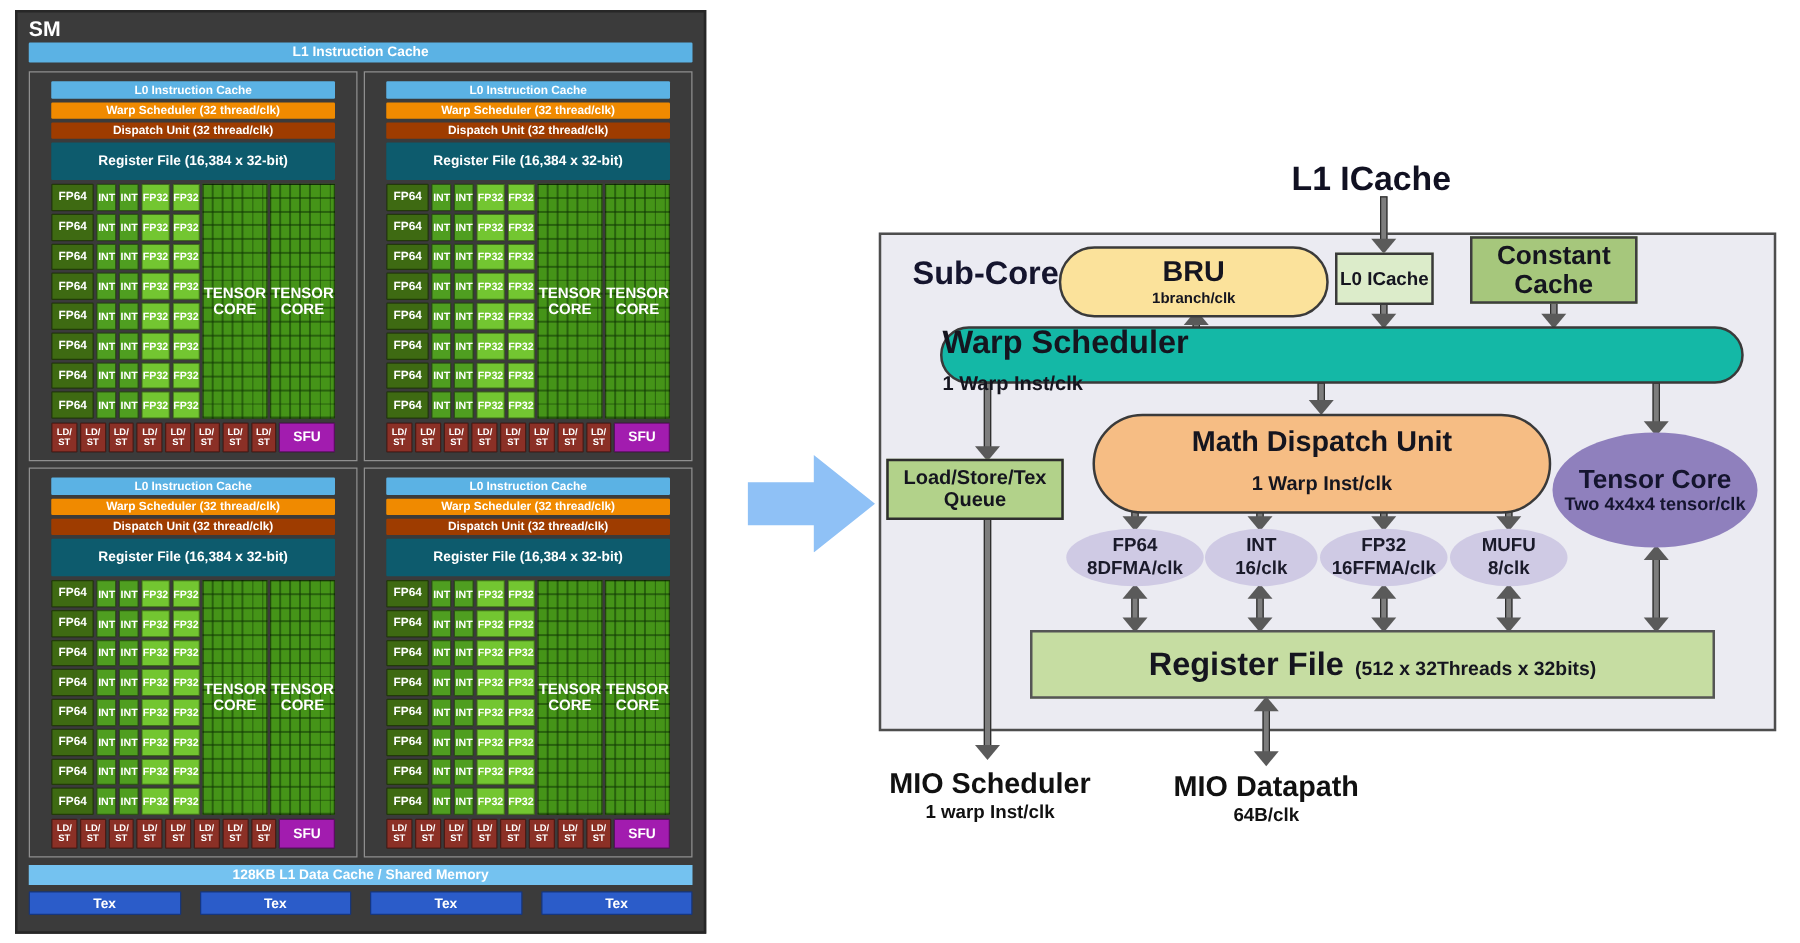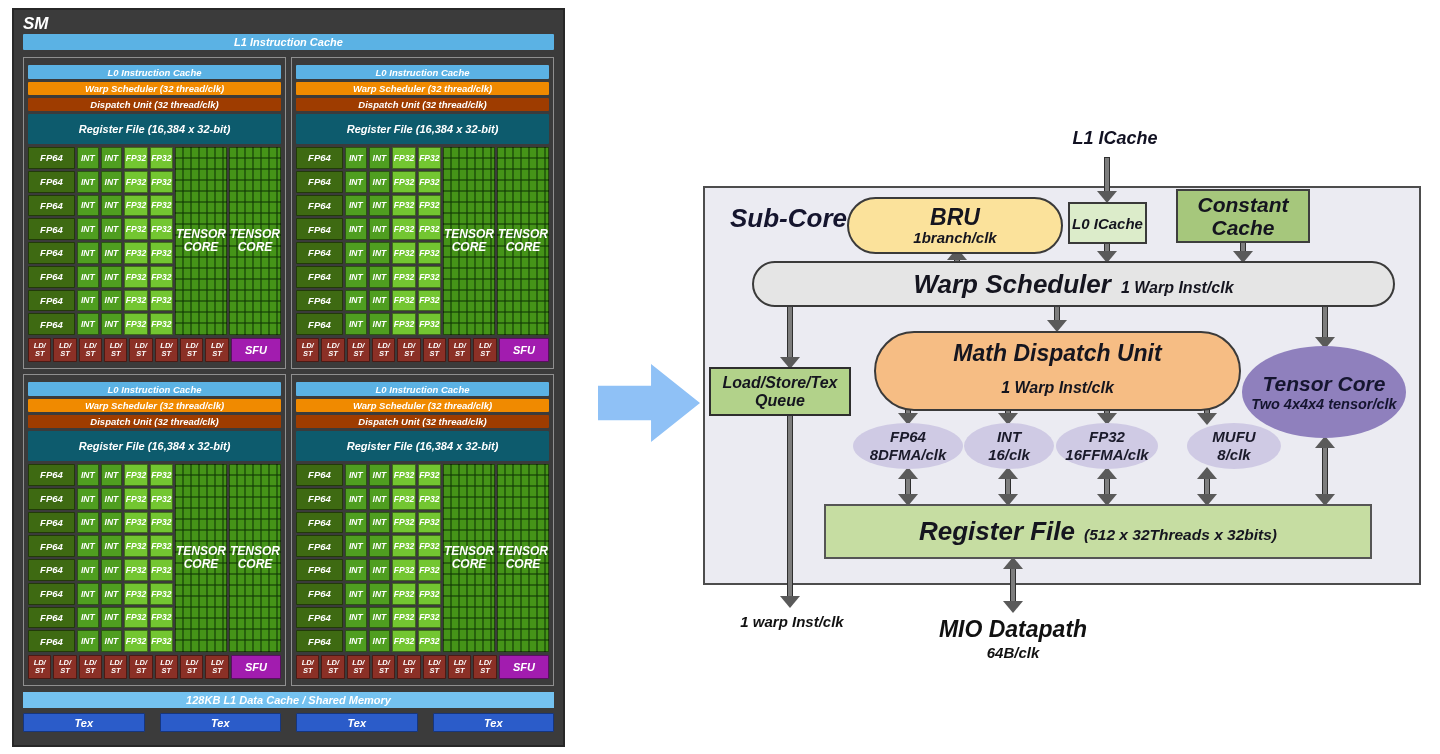--- a/index.html
+++ b/index.html
@@ -1,29 +1,29 @@
 <!DOCTYPE html>
 <html><head>
 <meta charset="utf-8">
 <style>
   * { margin:0; padding:0; box-sizing:border-box; }
   html,body { width:1440px; height:754px; background:#ffffff; overflow:hidden;
               font-family:"Liberation Sans", sans-serif; }
-  .page { position:relative; width:1440px; height:696px; background:#fff;font-style:italic; }
+  .page { position:relative; width:1440px; height:696px; background:#fff; }
 
   
   .sm { position:absolute; left:12px; top:8px; width:553px; height:739px;
         background:#3b3b3b; border:2px solid #272727; padding:0 9px; }
   .sm-title { height:24px; line-height:27px; color:#fff; font-size:17px; font-weight:bold; }
   .hbar { width:100%; color:#fff; font-weight:bold; display:flex; align-items:center;
           justify-content:center; text-align:center; }
   .bar-l1 { height:16px; background:#5bb2e4; font-size:11px; border-radius:1px; }
   .quads { margin-top:7px; display:grid; grid-template-columns:1fr 1fr; gap:5px; }
   .quad { height:312px; background:#3b3b3b; border:1px solid #8f8f8f;
-          padding:7px 4px 6px; display:flex; flex-direction:column; gap:3px; }
+          padding:7px 17px 6px; display:flex; flex-direction:column; gap:3px; }
   .qbar { width:100%; color:#fff; font-weight:bold; display:flex; align-items:center;
           justify-content:center; flex:0 0 auto; border-radius:1px; }
   .bar-l0 { height:14px; background:#5bb2e4; font-size:9.5px; }
   .bar-warp { height:13px; background:#f08a00; font-size:9.5px; }
   .bar-dispatch { height:13px; background:#9e3c00; font-size:9.5px; }
   .bar-regfile { height:30px; background:#0d5b6d; font-size:11px; }
   .core-grid { flex:1 1 auto; display:grid; gap:2px;
                grid-template-columns:2.05fr 0.95fr 0.95fr 1.02fr 1.02fr 2.2fr 2.2fr;
                grid-template-rows:repeat(8, 1fr); }
   .cell { display:flex; align-items:center; justify-content:center; color:#fff;
@@ -54,36 +54,36 @@
   .big-arrow { position:absolute; left:598px; top:364px; width:102px; height:78px;
                background:#8fc1f6;
                clip-path:polygon(0 28%, 52% 28%, 52% 0, 100% 50%, 52% 100%, 52% 72%, 0 72%); }
 
   
   .rdiag { position:absolute; left:690px; top:0; width:750px; height:754px; }
   .rdiag .abs { position:absolute; }
   .subcore-box { left:13px; top:186px; width:718px; height:399px; background:#ebebf2;
                  border:2px solid #4d4d4d; }
   .lbl { font-weight:bold; color:#111122; }
-  .l1icache-lbl { left:340px; top:128px; width:170px; text-align:center; font-size:18px; z-index:2; }
+  .l1icache-lbl { left:322px; top:128px; width:170px; text-align:center; font-size:27px; z-index:2; }
   .subcore-lbl { left:40px; top:203px; font-size:26px; color:#15152e; z-index:2; }
 
   .rbox { position:absolute; display:flex; flex-direction:column; align-items:center;
           justify-content:center; text-align:center; z-index:2; color:#15151f; font-weight:bold; }
   .stadium { border-radius:999px; }
   .bru { left:157px; top:197px; width:216px; height:57px; background:#fbe29b;
          border:2px solid #3a3a3a; }
   .bru .t1 { font-size:23px; line-height:25px; }
-  .bru .t2 { font-size:15px; line-height:16px; }
+  .bru .t2 { font-size:12px; line-height:16px; }
   .l0icache { left:378px; top:202px; width:79px; height:42px; background:#dcecca;
               border:2px solid #3a3a3a; font-size:15px; }
   .constcache { left:486px; top:189px; width:134px; height:54px; background:#a6c77c;
                 border:2px solid #3e3e3e; font-size:21px; line-height:23px; white-space:pre-line; }
-  .warpsched { left:62px; top:261px; width:643px; height:46px; background:#e5e5e5;
-               border:2px solid #3a3a3a; flex-direction:row; align-items:baseline; gap:10px;
+  .warpsched { left:62px; top:261px; width:643px; height:46px; background:#14b8a6;
+               border:2px solid #3a3a3a; flex-direction:column; align-items:baseline; gap:10px;
                padding-top:6px; }
   .warpsched .t1 { font-size:26px; }
   .warpsched .t2 { font-size:16px; }
   .mathdispatch { left:184px; top:331px; width:367px; height:80px; background:#f6bd84;
                   border:2px solid #3a3a3a; justify-content:space-between;
                   padding:7px 0 12px; }
   .mathdispatch .t1 { font-size:23px; }
   .mathdispatch .t2 { font-size:16px; }
   .lsqueue { left:19px; top:367px; width:142px; height:49px; background:#b2d28a;
              border:2px solid #2e2e2e; font-size:16px; line-height:18px;
@@ -466,31 +466,32 @@
       <div>8DFMA/clk</div>
     </div>
     <div class="rbox unit" style="left:274px;width:90px;">
       <div>INT</div>
       <div>16/clk</div>
     </div>
     <div class="rbox unit" style="left:366px;width:102px;">
       <div>FP32</div>
       <div>16FFMA/clk</div>
     </div>
-    <div class="rbox unit" style="left:497px;width:94px;">
+    <div class="rbox unit" style="left:470px;width:94px;">
       <div>MUFU</div>
       <div>8/clk</div>
     </div>
 
     <div class="rbox regfile">
       <div class="t1">Register File</div>
       <div class="t2">(512 x 32Threads x 32bits)</div>
     </div>
 
     <div class="miolbl mios">
+      <div class="t1">MIO Scheduler</div>
       <div class="t2">1 warp Inst/clk</div>
     </div>
     <div class="miolbl miod">
       <div class="t1">MIO Datapath</div>
       <div class="t2">64B/clk</div>
     </div>
   <div class="varrow" style="left: 406px; top: 157px; height: 46px;">
         <div class="shaft" style="top: 0px; bottom: 9px;"></div>
         <div class="head-down"></div>
       </div>

